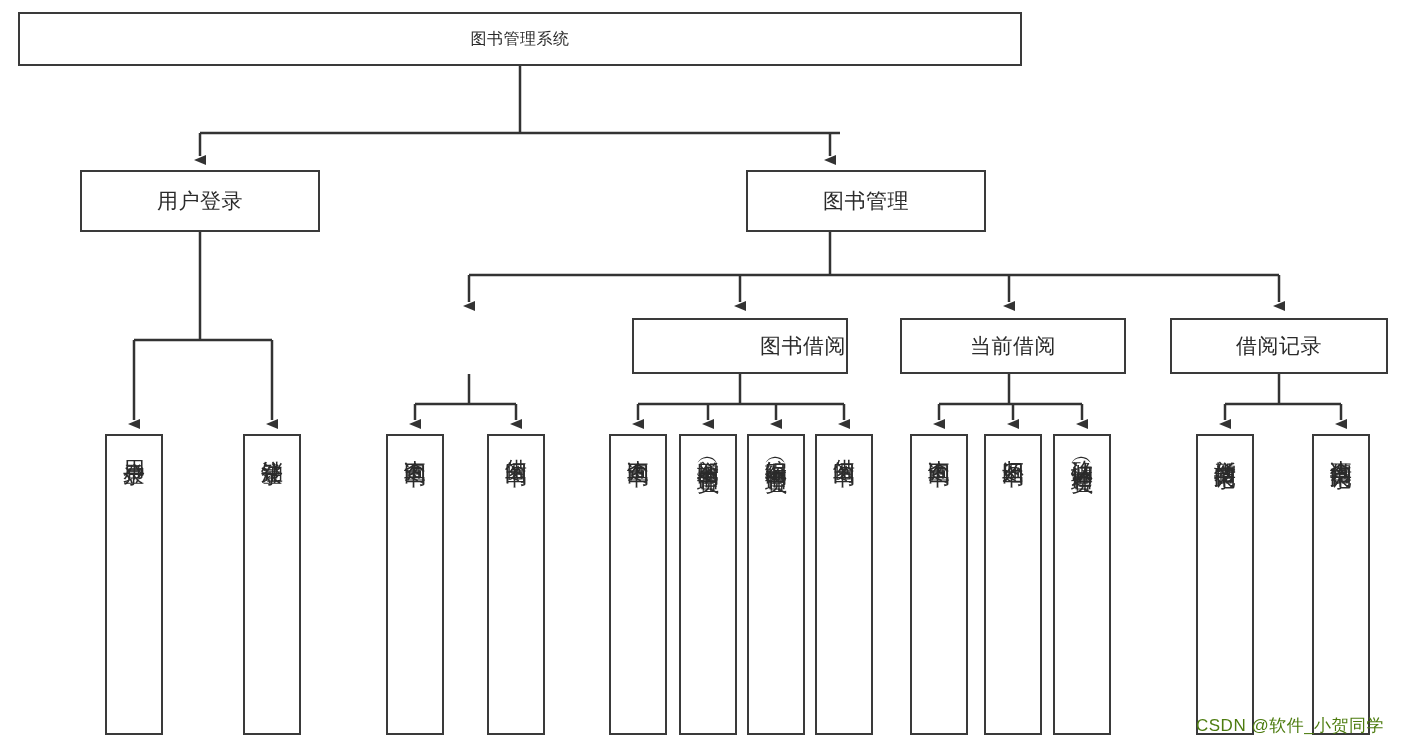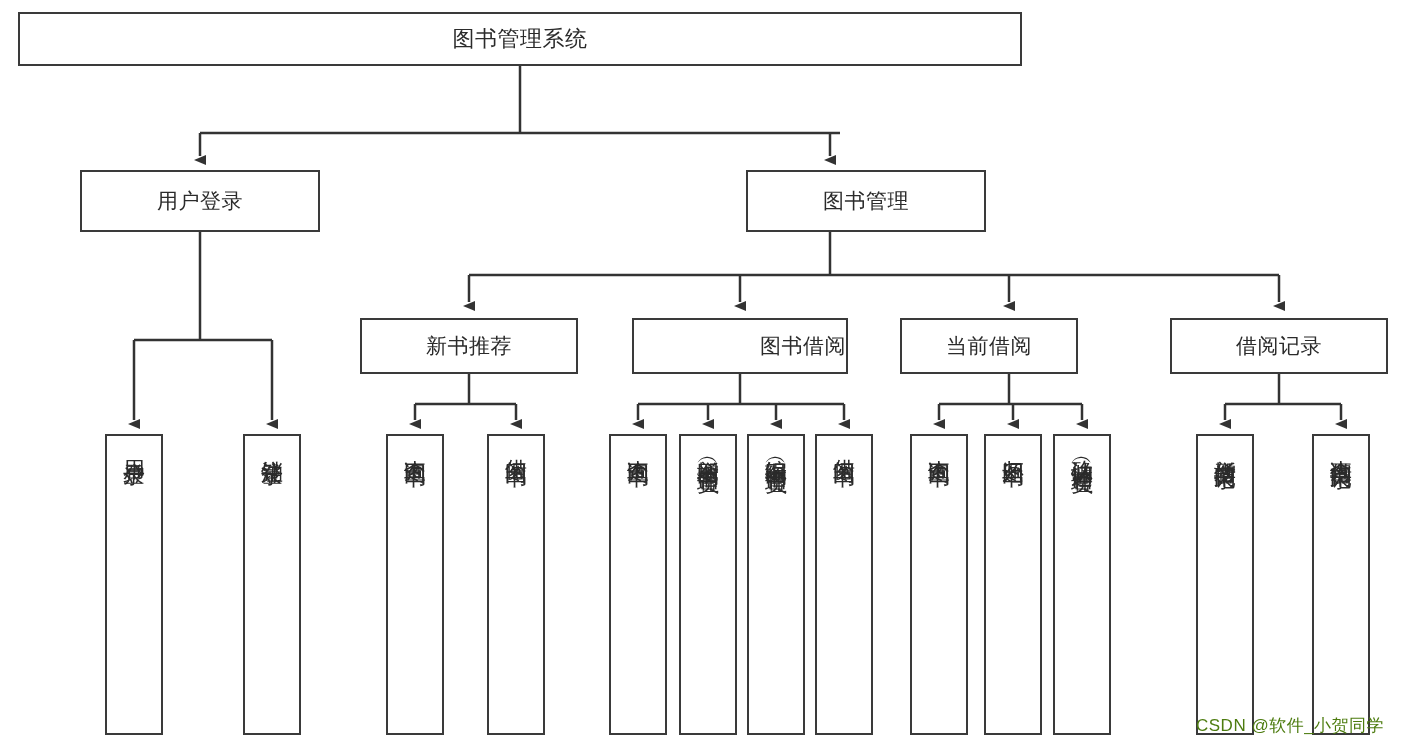--- a/index.html
+++ b/index.html
@@ -51,21 +51,21 @@
     align-items: flex-start;
     padding-top: 6px;
   }
   .node.vert .label {
     writing-mode: vertical-rl;
     text-orientation: upright;
     font-size: 22px;
     letter-spacing: 2px;
     line-height: 1;
   }
-  .node.root .label { font-size: 22px; }
+  .node.root .label { font-size: 16px; }
   .watermark {
     position: absolute;
     color: #4d7c0f;
     font-size: 17px;
     white-space: nowrap;
     letter-spacing: 0.5px;
   }
 </style>
 </head>
 <body>
@@ -126,27 +126,24 @@
     <span class="label">图书管理系统</span>
   </div>
 
   <div class="node horiz" style="left: 80px; top: 170px; width: 240px; height: 62px;">
     <span class="label">用户登录</span>
   </div>
   <div class="node horiz" style="left: 710px; top: 170px; width: 240px; height: 62px; margin-left: 36px;">
     <span class="label">图书管理</span>
   </div>
 
-  <div class="node horiz" style="left: 360px; top: 318px; width: 218px; height: 56px;">
-    <span class="label">新书推荐</span>
-  </div>
   <div class="node horiz" style="left: 632px; top: 318px; width: 216px; height: 56px; justify-content: flex-end;">
     <span class="label">图书借阅</span>
   </div>
-  <div class="node horiz" style="left: 900px; top: 318px; width: 178px; height: 56px;">
+  <div class="node horiz" style="left: 900px; top: 318px; width: 226px; height: 56px;">
     <span class="label">当前借阅</span>
   </div>
   <div class="node horiz" style="left: 1170px; top: 318px; width: 218px; height: 56px;">
     <span class="label">借阅记录</span>
   </div>
 
   <div class="node vert" style="left: 105px; top: 434px; width: 58px; height: 301px;">
     <span class="label">用户登录</span>
   </div>
   <div class="node vert" style="left: 243px; top: 434px; width: 58px; height: 301px;">

